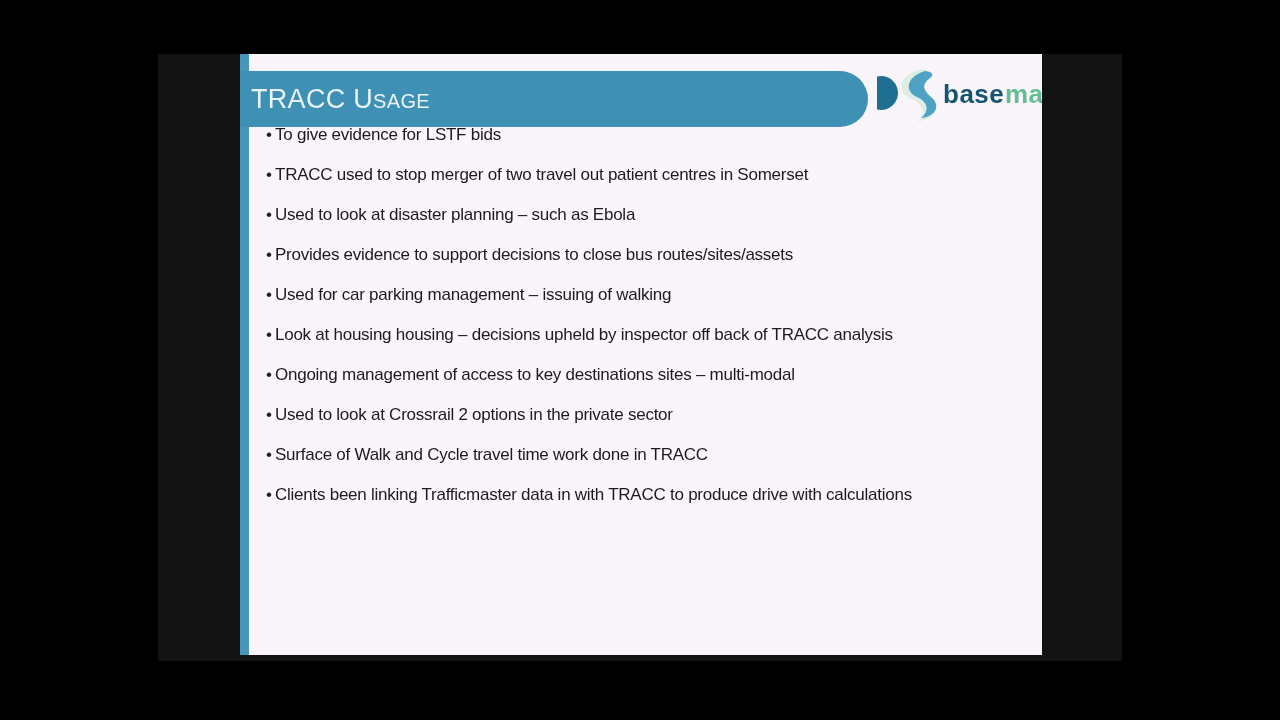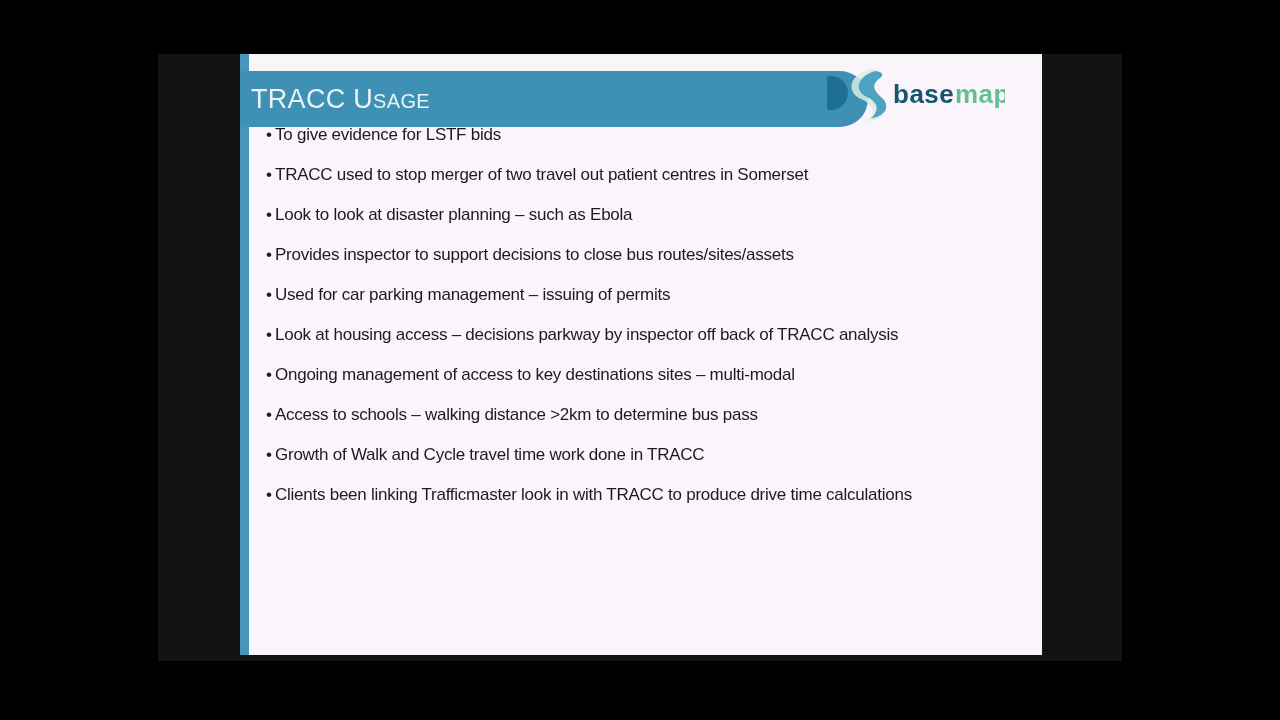--- a/index.html
+++ b/index.html
@@ -74,21 +74,21 @@
     white-space: nowrap;
     line-height: 1;
   }
   .title-text .smallcaps {
     font-size: 20px;
   }
 
   
   .logo {
     position: absolute;
-    left: 587px;
+    left: 637px;
     top: 5px;
     width: 178px;
     height: 72px;
     text-align: center;
   }
   .logo svg { display: block; }
 
   
   .bullets {
     position: absolute;
@@ -145,35 +145,35 @@
         <text x="128" y="44" font-family="'Liberation Sans', sans-serif" font-size="26" font-weight="bold" letter-spacing="0.5" fill="#63bf92">map</text>
       </svg>
     </div>
 
     <div class="bullets">
 
       <div class="bullet-row"><span class="dot">•</span><span class="txt">To give evidence for LSTF bids</span></div>
 
       <div class="bullet-row"><span class="dot">•</span><span class="txt">TRACC used to stop merger of two travel out patient centres in Somerset</span></div>
 
-      <div class="bullet-row"><span class="dot">•</span><span class="txt">Look to look at disaster planning – such as Ebola</span></div>
+      <div class="bullet-row"><span class="dot">•</span><span class="txt">Used to look at disaster planning – such as Ebola</span></div>
 
-      <div class="bullet-row"><span class="dot">•</span><span class="txt">Provides inspector to support decisions to close bus routes/sites/assets</span></div>
+      <div class="bullet-row"><span class="dot">•</span><span class="txt">Provides evidence to support decisions to close bus routes/sites/assets</span></div>
 
-      <div class="bullet-row"><span class="dot">•</span><span class="txt">Used for car parking management – issuing of permits</span></div>
+      <div class="bullet-row"><span class="dot">•</span><span class="txt">Used for car parking management – issuing of walking</span></div>
 
-      <div class="bullet-row"><span class="dot">•</span><span class="txt">Look at housing access – decisions parkway by inspector off back of TRACC analysis</span></div>
+      <div class="bullet-row"><span class="dot">•</span><span class="txt">Look at housing housing – decisions upheld by inspector off back of TRACC analysis</span></div>
 
       <div class="bullet-row"><span class="dot">•</span><span class="txt">Ongoing management of access to key destinations sites – multi-modal</span></div>
 
 
+      <div class="bullet-row"><span class="dot">•</span><span class="txt">Used to look at Crossrail 2 options in the private sector</span></div>
 
-      <div class="bullet-row"><span class="dot">•</span><span class="txt">Access to schools – walking distance &gt;2km to determine bus pass</span></div>
 
-      <div class="bullet-row"><span class="dot">•</span><span class="txt">Growth of Walk and Cycle travel time work done in TRACC</span></div>
+      <div class="bullet-row"><span class="dot">•</span><span class="txt">Surface of Walk and Cycle travel time work done in TRACC</span></div>
 
-      <div class="bullet-row"><span class="dot">•</span><span class="txt">Clients been linking Trafficmaster look in with TRACC to produce drive time calculations</span></div>
+      <div class="bullet-row"><span class="dot">•</span><span class="txt">Clients been linking Trafficmaster data in with TRACC to produce drive with calculations</span></div>
 
 
     </div>
 
   </div>
 </div>
 
 </body></html>

